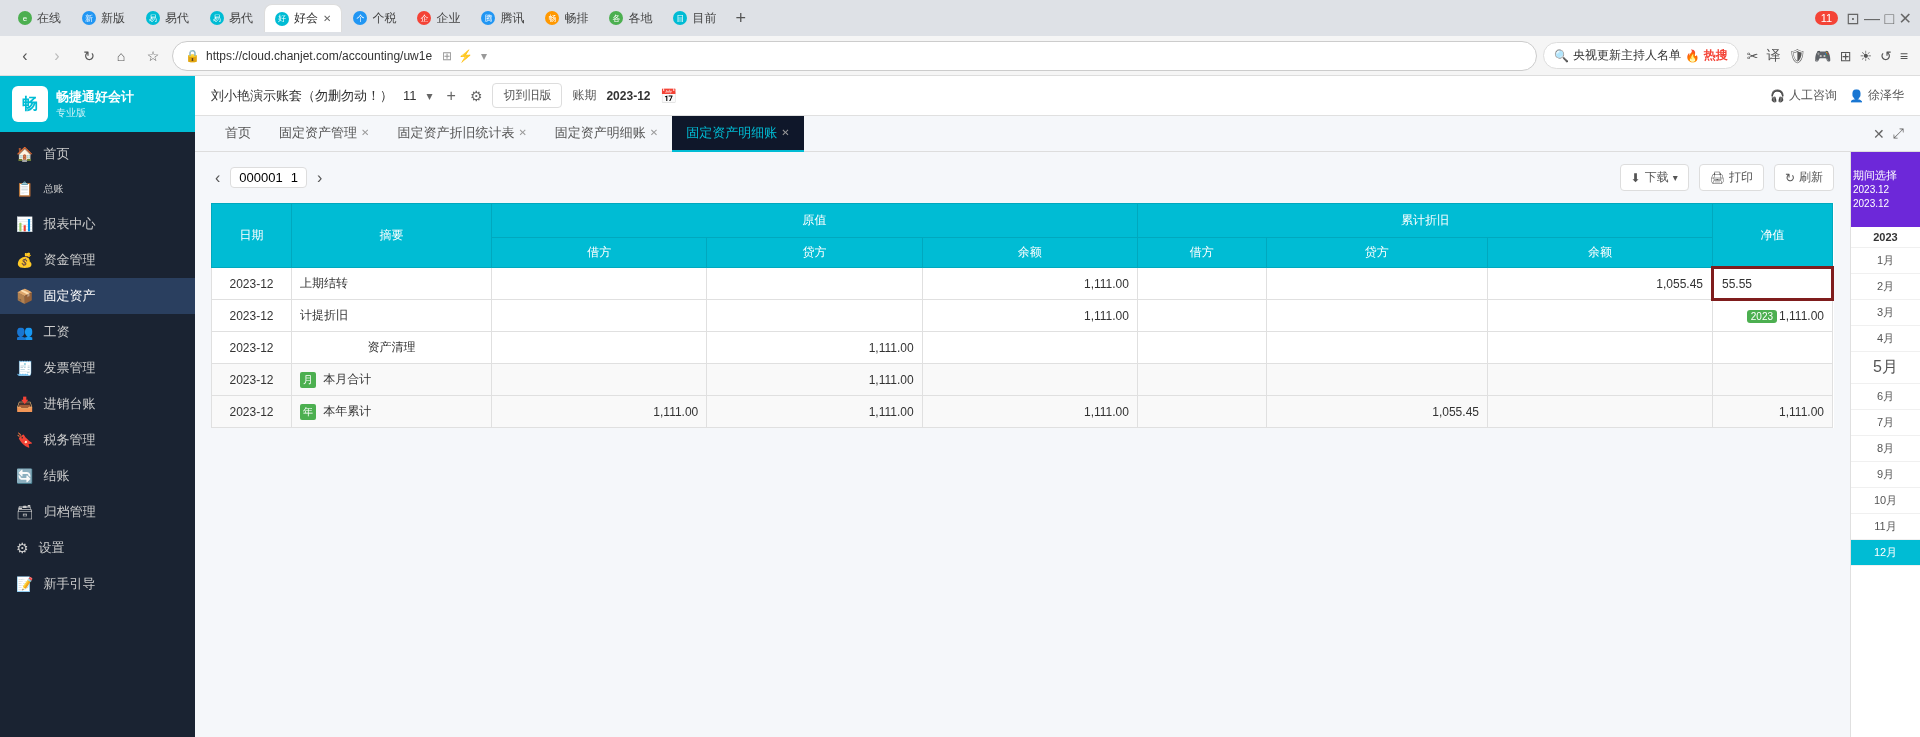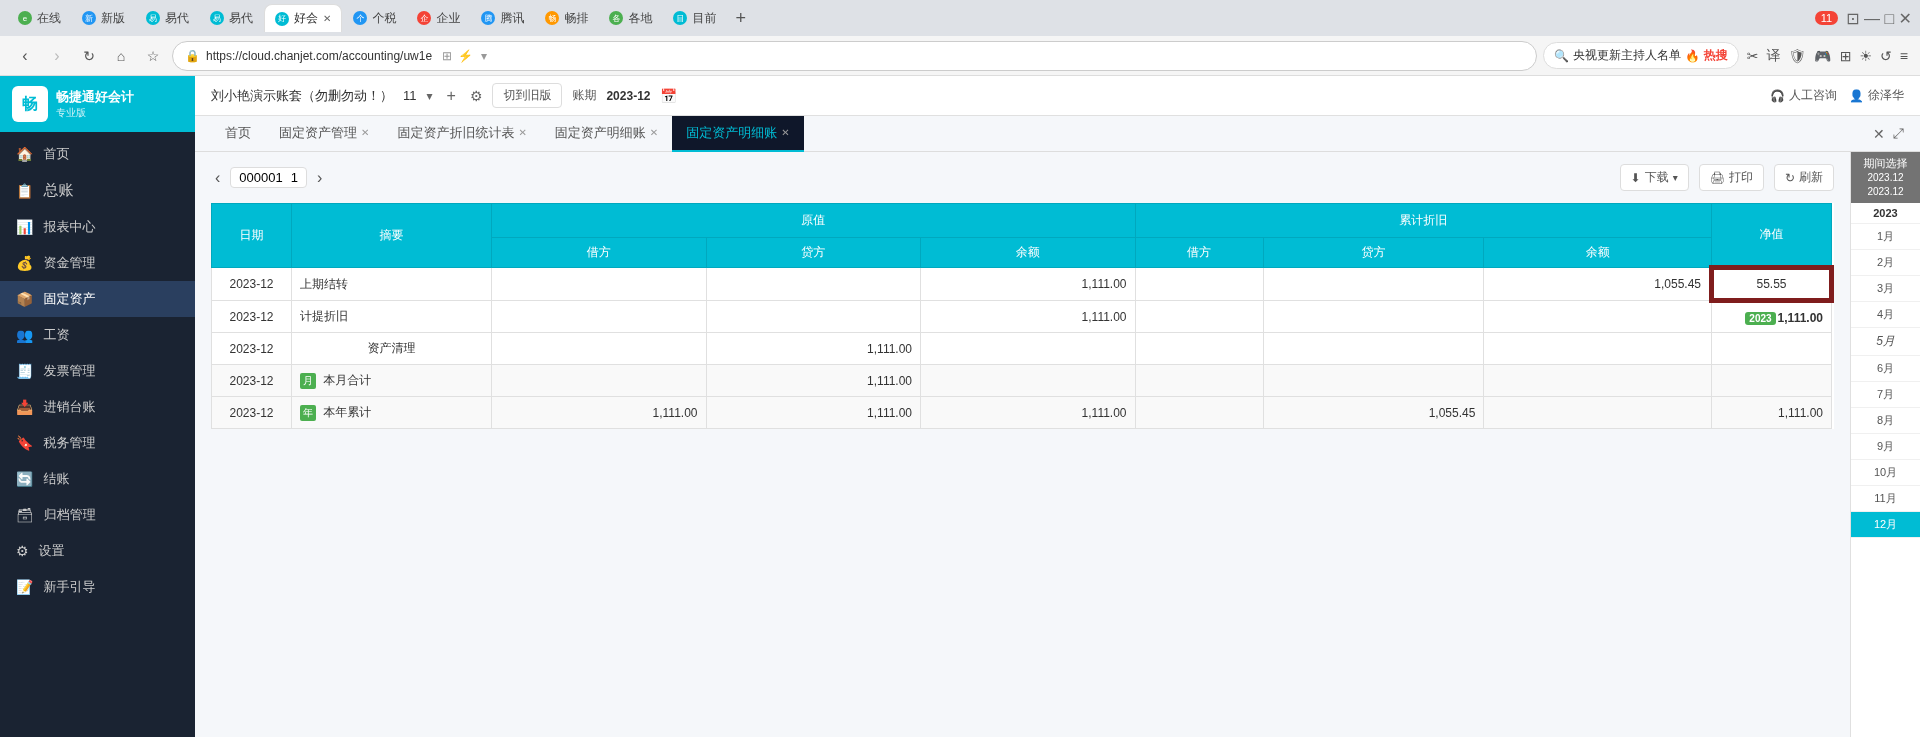--- a/index.html
+++ b/index.html
@@ -107,21 +107,21 @@
         <div style="font-size:10px;color:rgba(255,255,255,0.8);">专业版</div>
       </div>
     </div>
     <div style="flex:1;overflow-y:auto;padding:4px 0;">
       <div style="display:flex;align-items:center;gap:10px;padding:9px 16px;cursor:pointer;color:#ccc;">
         <span style="font-size:14px;">🏠</span>
         <span style="font-size:13px;">首页</span>
       </div>
       <div style="display:flex;align-items:center;gap:10px;padding:9px 16px;cursor:pointer;color:#ccc;">
         <span style="font-size:14px;">📋</span>
-        <span style="font-size:15px;">总账</span>
+        <span style="font-size:10px;">总账</span>
       </div>
       <div style="display:flex;align-items:center;gap:10px;padding:9px 16px;cursor:pointer;color:#ccc;">
         <span style="font-size:14px;">📊</span>
         <span style="font-size:13px;">报表中心</span>
       </div>
       <div style="display:flex;align-items:center;gap:10px;padding:9px 16px;cursor:pointer;color:#ccc;">
         <span style="font-size:14px;">💰</span>
         <span style="font-size:13px;">资金管理</span>
       </div>
       <div style="display:flex;align-items:center;gap:10px;padding:9px 16px;cursor:pointer;color:white;background:#2a3f5f;">
@@ -266,33 +266,33 @@
 
             <tr>
               <td style="padding:7px 8px;border:1px solid #e0e0e0;text-align:center;color:#333;">2023-12</td>
               <td style="padding:7px 8px;border:1px solid #e0e0e0;text-align:left;color:#333;">上期结转</td>
               <td style="padding:7px 8px;border:1px solid #e0e0e0;text-align:right;color:#333;"></td>
               <td style="padding:7px 8px;border:1px solid #e0e0e0;text-align:right;color:#333;"></td>
               <td style="padding:7px 8px;border:1px solid #e0e0e0;text-align:right;color:#333;">1,111.00</td>
               <td style="padding:7px 8px;border:1px solid #e0e0e0;text-align:right;color:#333;"></td>
               <td style="padding:7px 8px;border:1px solid #e0e0e0;text-align:right;color:#333;"></td>
               <td style="padding:7px 8px;border:1px solid #e0e0e0;text-align:right;color:#333;">1,055.45</td>
-              <td style="padding:7px 8px;border:5px solid #7f1d1d;text-align:center;color:#333;">55.55</td>
+              <td style="padding:7px 8px;border:3px solid #7f1d1d;text-align:left;color:#333;">55.55</td>
             </tr>
 
             <tr>
               <td style="padding:7px 8px;border:1px solid #e0e0e0;text-align:center;color:#333;">2023-12</td>
               <td style="padding:7px 8px;border:1px solid #e0e0e0;text-align:left;color:#333;">计提折旧</td>
               <td style="padding:7px 8px;border:1px solid #e0e0e0;text-align:right;color:#333;"></td>
               <td style="padding:7px 8px;border:1px solid #e0e0e0;text-align:right;color:#333;"></td>
               <td style="padding:7px 8px;border:1px solid #e0e0e0;text-align:right;color:#333;">1,111.00</td>
               <td style="padding:7px 8px;border:1px solid #e0e0e0;text-align:right;color:#333;"></td>
               <td style="padding:7px 8px;border:1px solid #e0e0e0;text-align:right;color:#333;"></td>
               <td style="padding:7px 8px;border:1px solid #e0e0e0;text-align:right;color:#333;"></td>
-              <td style="padding:7px 8px;border:1px solid #e0e0e0;text-align:right;color:#333;font-weight:bold;"><span style="background:#4CAF50;color:white;border-radius:3px;padding:1px 4px;font-size:10px;margin-right:2px;">2023</span>1,111.00</td>
+              <td style="padding:7px 8px;border:1px solid #e0e0e0;text-align:right;color:#333;"><span style="background:#4CAF50;color:white;border-radius:3px;padding:1px 4px;font-size:10px;margin-right:2px;">2023</span>1,111.00</td>
             </tr>
 
             <tr>
               <td style="padding:7px 8px;border:1px solid #e0e0e0;text-align:center;color:#333;">2023-12</td>
               <td style="padding:7px 8px;border:1px solid #e0e0e0;text-align:center;color:#333;">资产清理</td>
               <td style="padding:7px 8px;border:1px solid #e0e0e0;text-align:right;color:#333;"></td>
               <td style="padding:7px 8px;border:1px solid #e0e0e0;text-align:right;color:#333;">1,111.00</td>
               <td style="padding:7px 8px;border:1px solid #e0e0e0;text-align:right;color:#333;"></td>
               <td style="padding:7px 8px;border:1px solid #e0e0e0;text-align:right;color:#333;"></td>
               <td style="padding:7px 8px;border:1px solid #e0e0e0;text-align:right;color:#333;"></td>
@@ -328,31 +328,31 @@
               <td style="padding:7px 8px;border:1px solid #e0e0e0;text-align:right;color:#333;">1,055.45</td>
               <td style="padding:7px 8px;border:1px solid #e0e0e0;text-align:right;color:#333;"></td>
               <td style="padding:7px 8px;border:1px solid #e0e0e0;text-align:right;color:#333;">1,111.00</td>
             </tr>
           </tbody>
         </table>
 
       </div>
 
       <div style="width:70px;background:white;border-left:1px solid #e0e0e0;display:flex;flex-direction:column;flex-shrink:0;font-size:11px;">
-        <div style="background:#737373;color:white;text-align:center;padding:4px 2px;font-size:11px;line-height:1.4;">
+        <div style="background:#6d28d9;color:white;padding:16px 2px;font-size:11px;line-height:1.4;">
           <div>期间选择</div>
           <div style="font-size:10px;">2023.12</div>
           <div style="font-size:10px;">2023.12</div>
         </div>
         <div style="padding:4px;text-align:center;font-size:11px;color:#333;font-weight:bold;border-bottom:1px solid #f0f0f0;">2023</div>
         <div style="padding:5px 4px;text-align:center;font-size:11px;color:#555;cursor:pointer;border-bottom:1px solid #f0f0f0;">1月</div>
         <div style="padding:5px 4px;text-align:center;font-size:11px;color:#555;cursor:pointer;border-bottom:1px solid #f0f0f0;">2月</div>
         <div style="padding:5px 4px;text-align:center;font-size:11px;color:#555;cursor:pointer;border-bottom:1px solid #f0f0f0;">3月</div>
         <div style="padding:5px 4px;text-align:center;font-size:11px;color:#555;cursor:pointer;border-bottom:1px solid #f0f0f0;">4月</div>
-        <div style="padding:5px 4px;text-align:center;font-size:12px;color:#555;cursor:pointer;border-bottom:1px solid #f0f0f0;font-style:italic;">5月</div>
+        <div style="padding:5px 4px;text-align:center;font-size:16px;color:#555;cursor:pointer;border-bottom:1px solid #f0f0f0;">5月</div>
         <div style="padding:5px 4px;text-align:center;font-size:11px;color:#555;cursor:pointer;border-bottom:1px solid #f0f0f0;">6月</div>
         <div style="padding:5px 4px;text-align:center;font-size:11px;color:#555;cursor:pointer;border-bottom:1px solid #f0f0f0;">7月</div>
         <div style="padding:5px 4px;text-align:center;font-size:11px;color:#555;cursor:pointer;border-bottom:1px solid #f0f0f0;">8月</div>
         <div style="padding:5px 4px;text-align:center;font-size:11px;color:#555;cursor:pointer;border-bottom:1px solid #f0f0f0;">9月</div>
         <div style="padding:5px 4px;text-align:center;font-size:11px;color:#555;cursor:pointer;border-bottom:1px solid #f0f0f0;">10月</div>
         <div style="padding:5px 4px;text-align:center;font-size:11px;color:#555;cursor:pointer;border-bottom:1px solid #f0f0f0;">11月</div>
         <div style="padding:5px 4px;text-align:center;font-size:11px;color:white;cursor:pointer;border-bottom:1px solid #f0f0f0;background:#00bcd4;border-radius:0;">12月</div>
       </div>
 
     </div>

